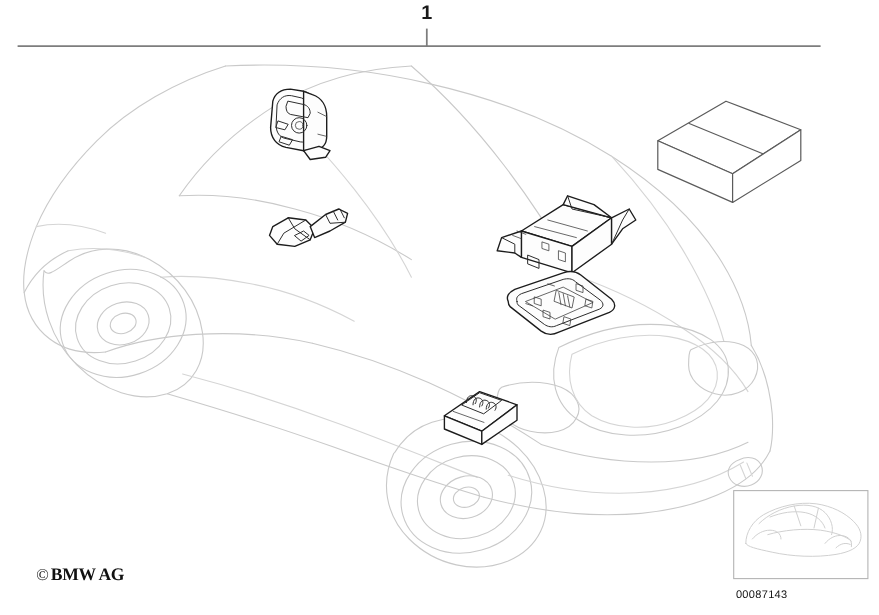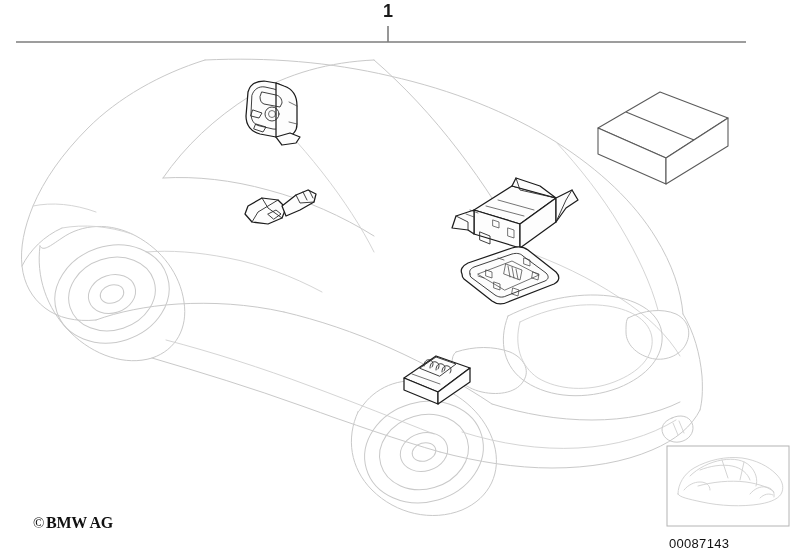--- a/index.html
+++ b/index.html
@@ -52,21 +52,21 @@
   .copyright .cmark {
     font-size: 15px;
     font-weight: normal;
     margin-right: 2px;
   }
   .diagram-number {
     position: absolute;
     left: 669px;
     top: 536px;
     font-family: "Liberation Sans", sans-serif;
-    font-size: 13px;
+    font-size: 10px;
     font-weight: normal;
     color: #111111;
     letter-spacing: 0.3px;
     white-space: nowrap;
   }
 </style>
 </head>
 <body>
 
 <div id="page">

